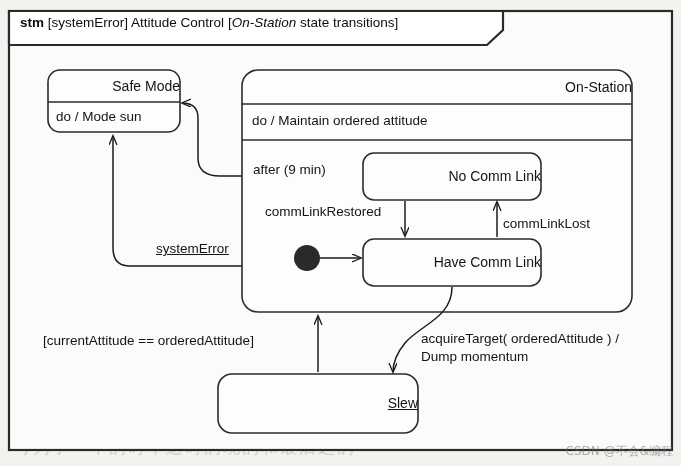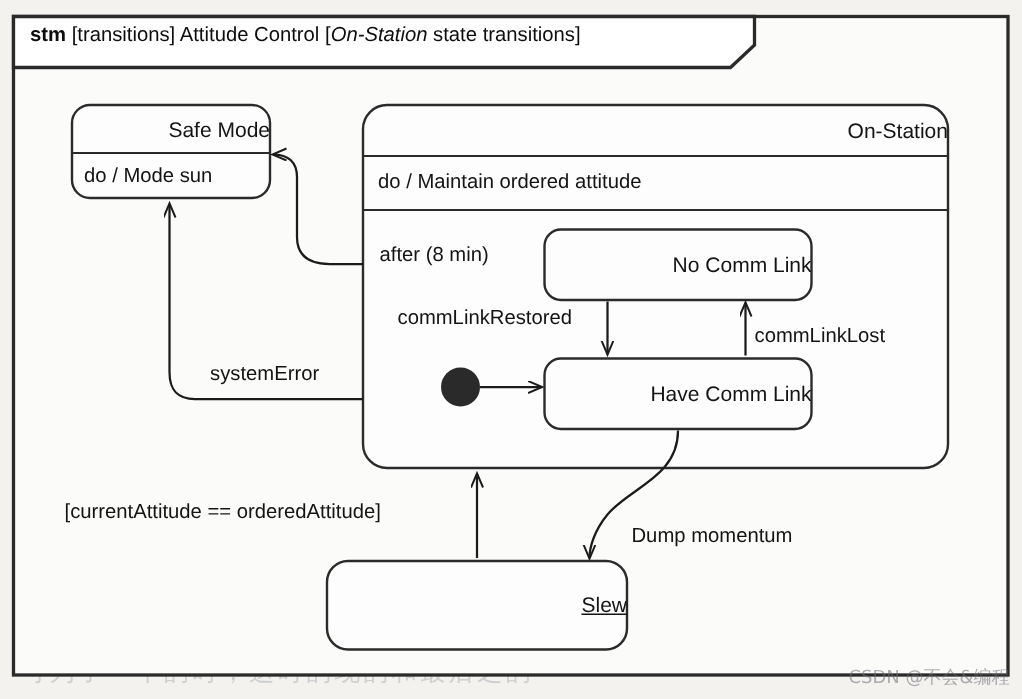--- a/index.html
+++ b/index.html
@@ -133,37 +133,38 @@
 
     <path d="M242,266 L130,266 C118,266 113,260 113,248 L113,136" fill="none" stroke="#1b1b1b" stroke-width="1.5" marker-end="url(#arrowOpen)"></path>
 
     <path d="M318,372 L318,316" fill="none" stroke="#1b1b1b" stroke-width="1.5" marker-end="url(#arrowOpen)"></path>
 
     <path d="M452,287 C452,318 420,325 405,343 C396,354 393,365 393,372" fill="none" stroke="#1b1b1b" stroke-width="1.5" marker-end="url(#arrowOpen)"></path>
   </svg>
 
   <div class="frame-title">
     <b>stm</b>
-    <span>[transitions]</span>
+    <span>[systemError]</span>
     <span>Attitude Control</span>
     <span>[</span><i>On-Station</i>
     <span>state transitions</span><span>]</span>
   </div>
 
   <div class="state-name" style="left:48px; top:78px; width:132px;">Safe Mode</div>
   <div class="lbl" style="left:56px; top:109px;">do / Mode sun</div>
 
   <div class="state-name" style="left:242px; top:79px; width:390px;">On-Station</div>
   <div class="lbl" style="left:252px; top:113px;">do / Maintain ordered attitude</div>
 
   <div class="state-name" style="left:363px; top:254px; width:178px;">Have Comm Link</div>
   <div class="state-name" style="left:363px; top:168px; width:178px;">No Comm Link</div>
   <div class="state-name" style="left:218px; top:395px; width:200px;text-decoration:underline;">Slew</div>
 
-  <div class="lbl" style="left:253px; top:162px;">after (8 min)</div>
+  <div class="lbl" style="left:253px; top:162px;">after (9 min)</div>
   <div class="lbl" style="left:503px; top:216px;">commLinkLost</div>
   <div class="lbl" style="left:265px; top:204px;">commLinkRestored</div>
-  <div class="lbl" style="left:140px; top:241px;">systemError</div>
+  <div class="lbl" style="left:156px; top:241px;text-decoration:underline;">systemError</div>
   <div class="lbl" style="left:43px; top:333px;">[currentAttitude == orderedAttitude]</div>
+  <div class="lbl" style="left:421px; top:331px;">acquireTarget( orderedAttitude ) /</div>
   <div class="lbl" style="left:421px; top:349px;">Dump momentum</div>
 
   <div class="watermark">CSDN @不会&amp;编程</div>
 </div>
 
 </body></html>

